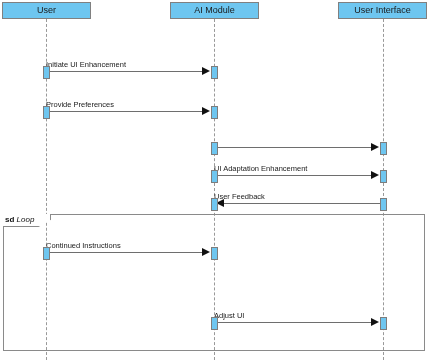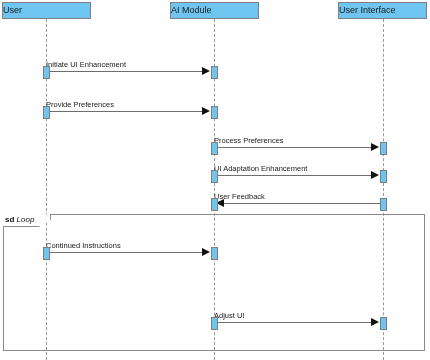--- a/index.html
+++ b/index.html
@@ -21,20 +21,21 @@
   }
 
   
   .lifeline-head {
     position: absolute;
     box-sizing: border-box;
     background: #6ec6f0;
     border: 1px solid #808080;
     height: 17px;
     line-height: 15px;
+    text-align: center;
     font-size: 9px;
     color: #1a1a1a;
     white-space: nowrap;
     overflow: hidden;
   }
 
   
   .lifeline-line {
     position: absolute;
     width: 0;
@@ -128,21 +129,20 @@
   <div class="lifeline-head" style="left:338px; top:2px; width:89px;">User Interface</div>
 
   <div class="msg-label" style="left:46px; top:60px; width:168px;">Initiate UI Enhancement</div>
   <div class="msg-line" style="left:49px; top:71px; width:157px;"></div>
   <div class="msg-arrow right" style="left:202px; top:67px;"></div>
 
   <div class="msg-label" style="left:46px; top:100px; width:168px;">Provide Preferences</div>
   <div class="msg-line" style="left:49px; top:111px; width:157px;"></div>
   <div class="msg-arrow right" style="left:202px; top:107px;"></div>
 
-  <div class="msg-label" style="left:214px; top:136px; width:169px;">Process Preferences</div>
   <div class="msg-line" style="left:217px; top:147px; width:158px;"></div>
   <div class="msg-arrow right" style="left:371px; top:143px;"></div>
 
   <div class="msg-label" style="left:214px; top:164px; width:169px;">UI Adaptation Enhancement</div>
   <div class="msg-line" style="left:217px; top:175px; width:158px;"></div>
   <div class="msg-arrow right" style="left:371px; top:171px;"></div>
 
   <div class="msg-label" style="left:214px; top:192px; width:169px;">User Feedback</div>
   <div class="msg-line" style="left:222px; top:203px; width:158px;"></div>
   <div class="msg-arrow left" style="left:216px; top:199px;"></div>

